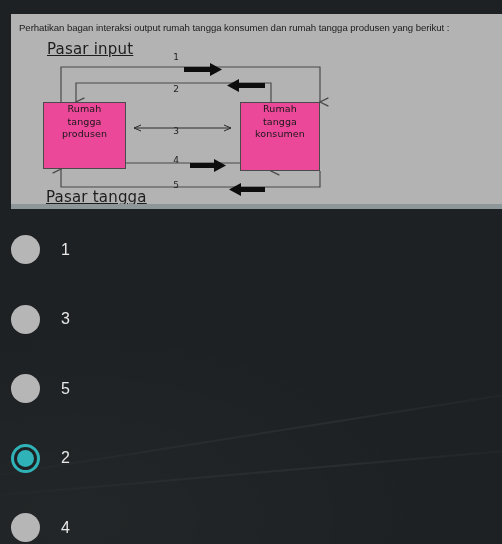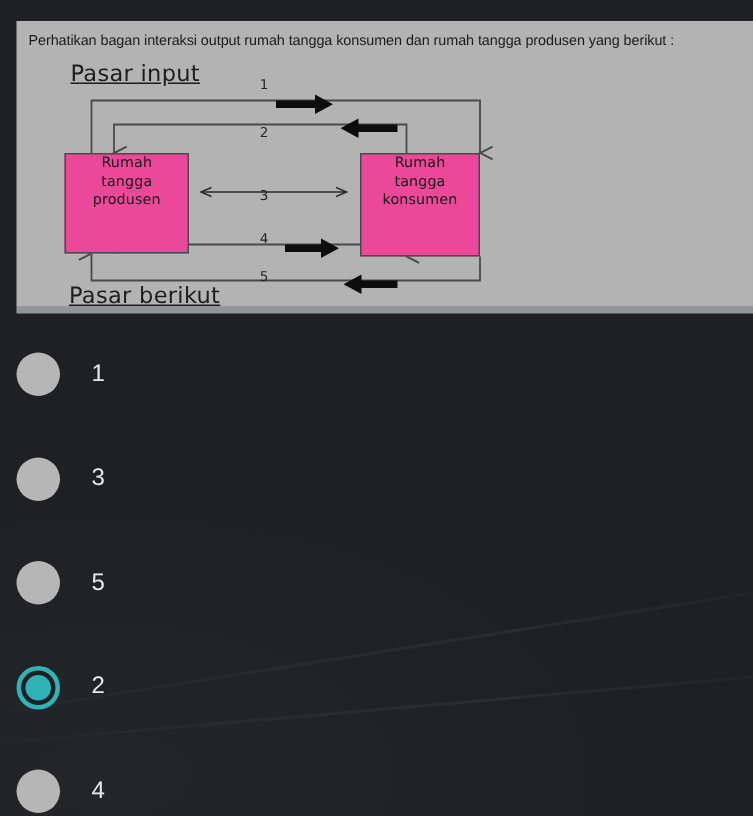--- a/index.html
+++ b/index.html
@@ -230,21 +230,21 @@
         </g>
         <g>
           <path d="M162,123 L186,123 L186,119 L198,125.5 L186,132 L186,128 L162,128 Z" fill="#0d0d0d"></path>
         </g>
         <g>
           <path d="M237,147 L213,147 L213,143 L201,149.5 L213,156 L213,152 L237,152 Z" fill="#0d0d0d"></path>
         </g>
       </svg>
 
       <div class="lbl-market input">Pasar input</div>
-      <div class="lbl-market output">Pasar berikut</div>
+      <div class="lbl-market output">Pasar tangga</div>
 
       <div class="flow-num n1">1</div>
       <div class="flow-num n2">2</div>
       <div class="flow-num n3">3</div>
       <div class="flow-num n4">4</div>
       <div class="flow-num n5">5</div>
 
       <div class="node-box left">
         <div class="node-label">
           <span>Rumah</span><br>

